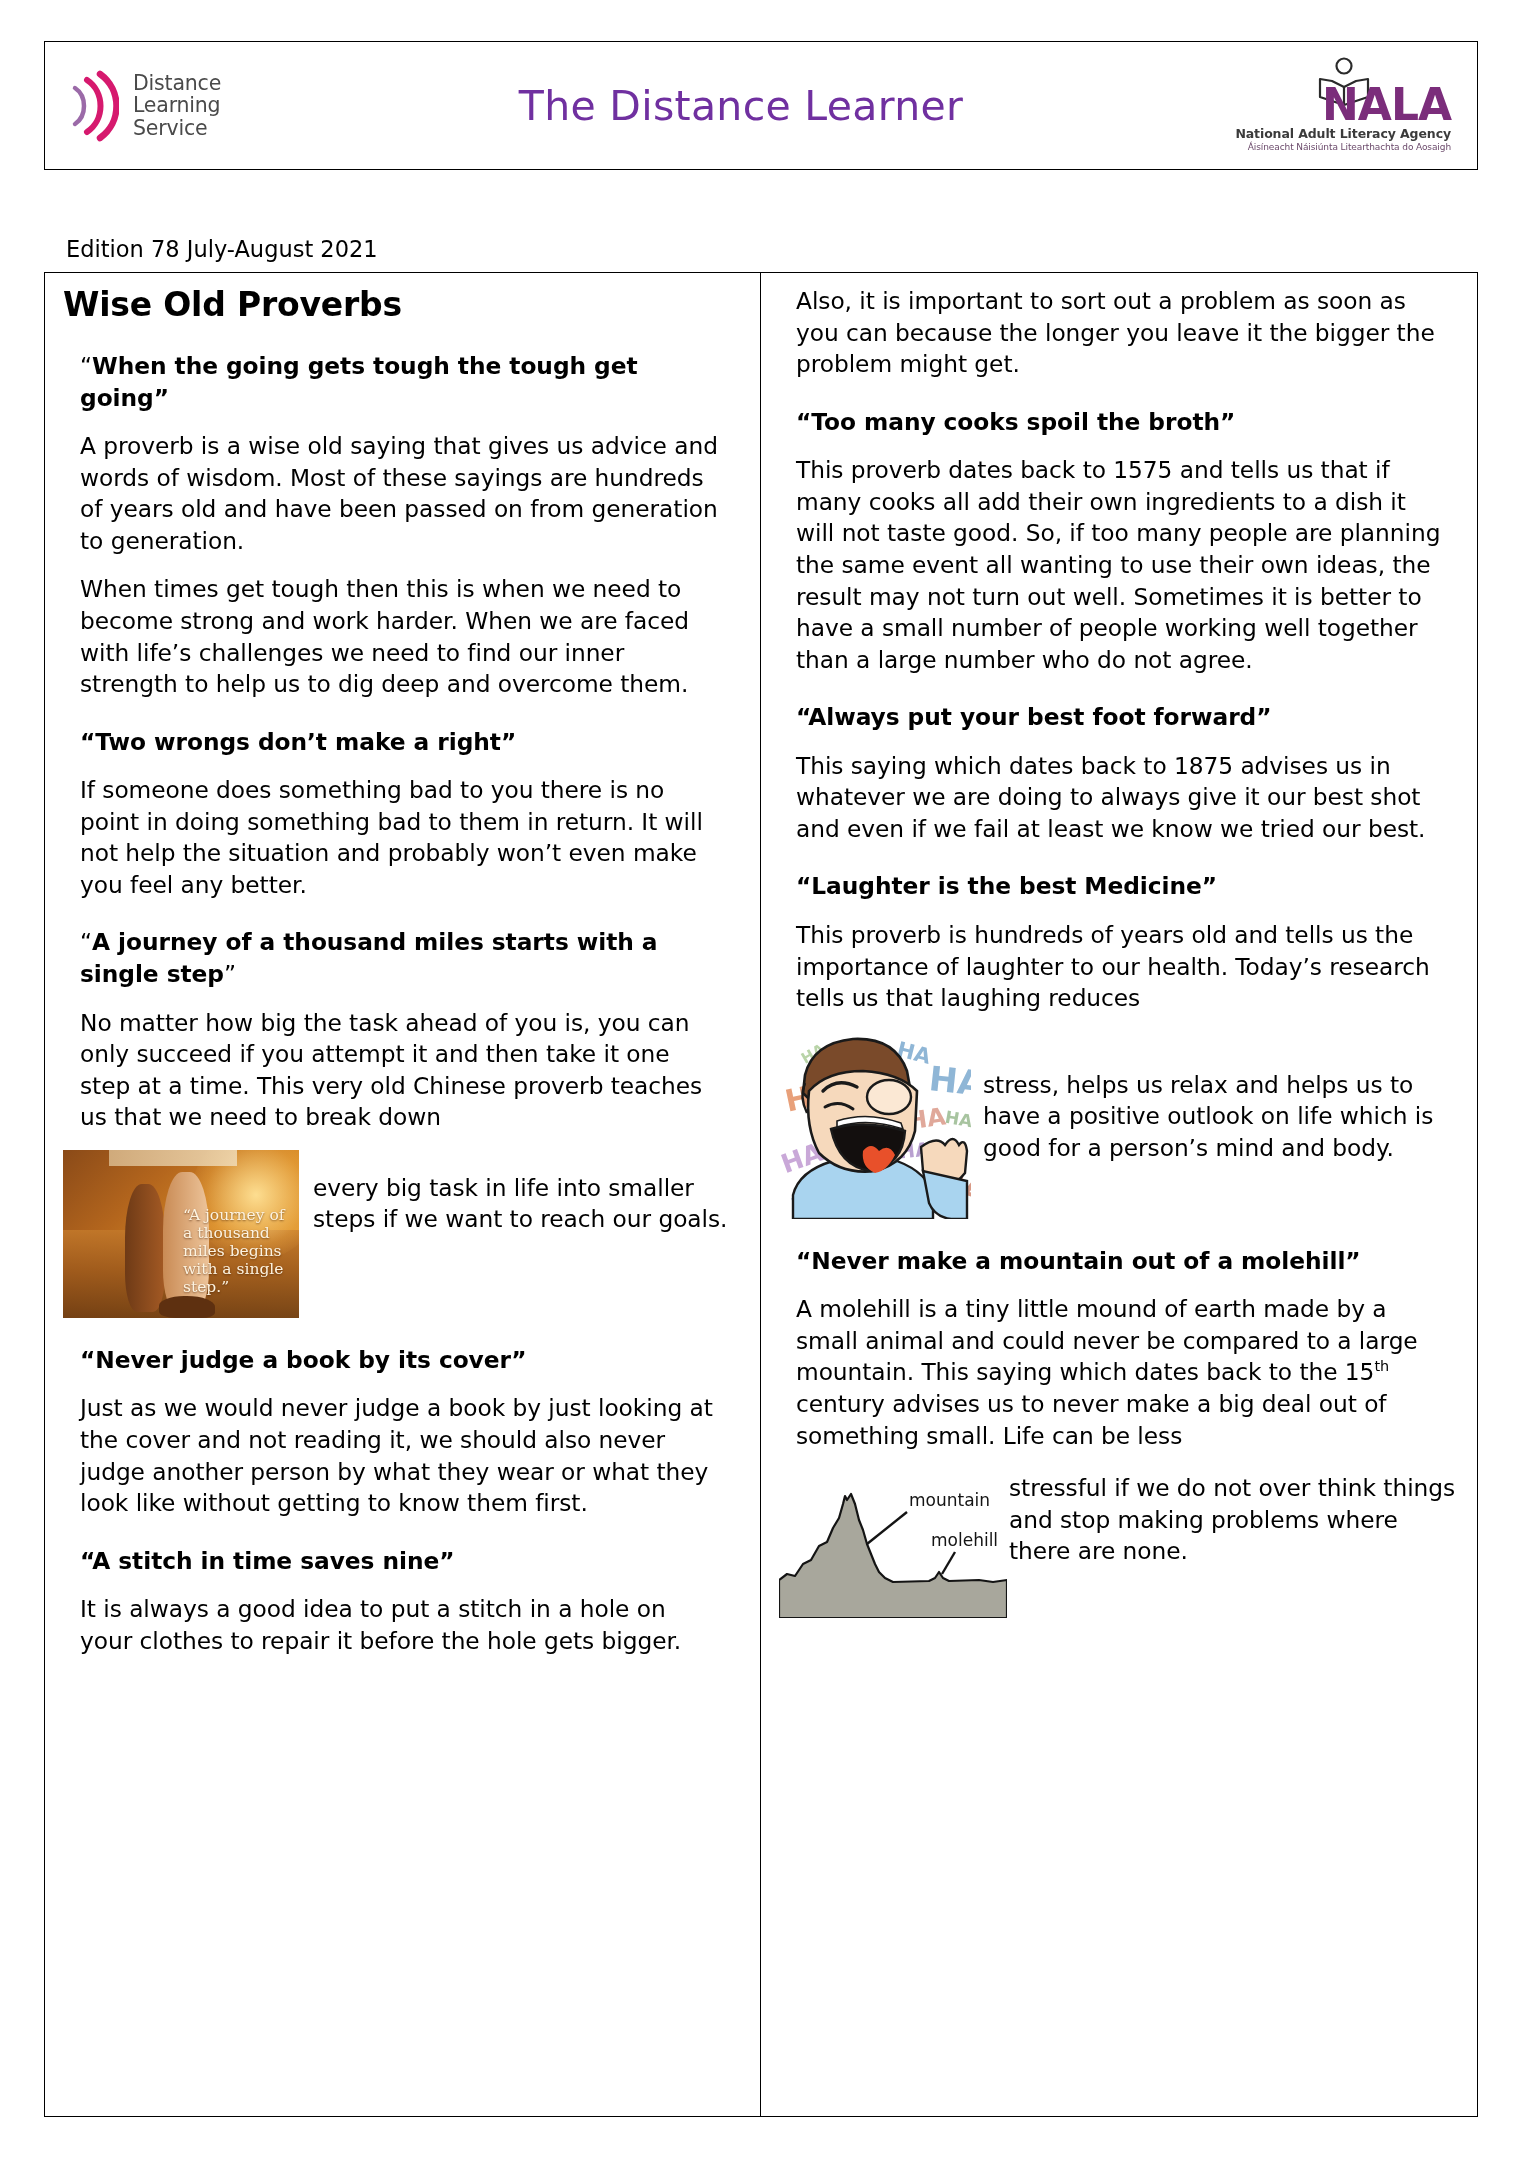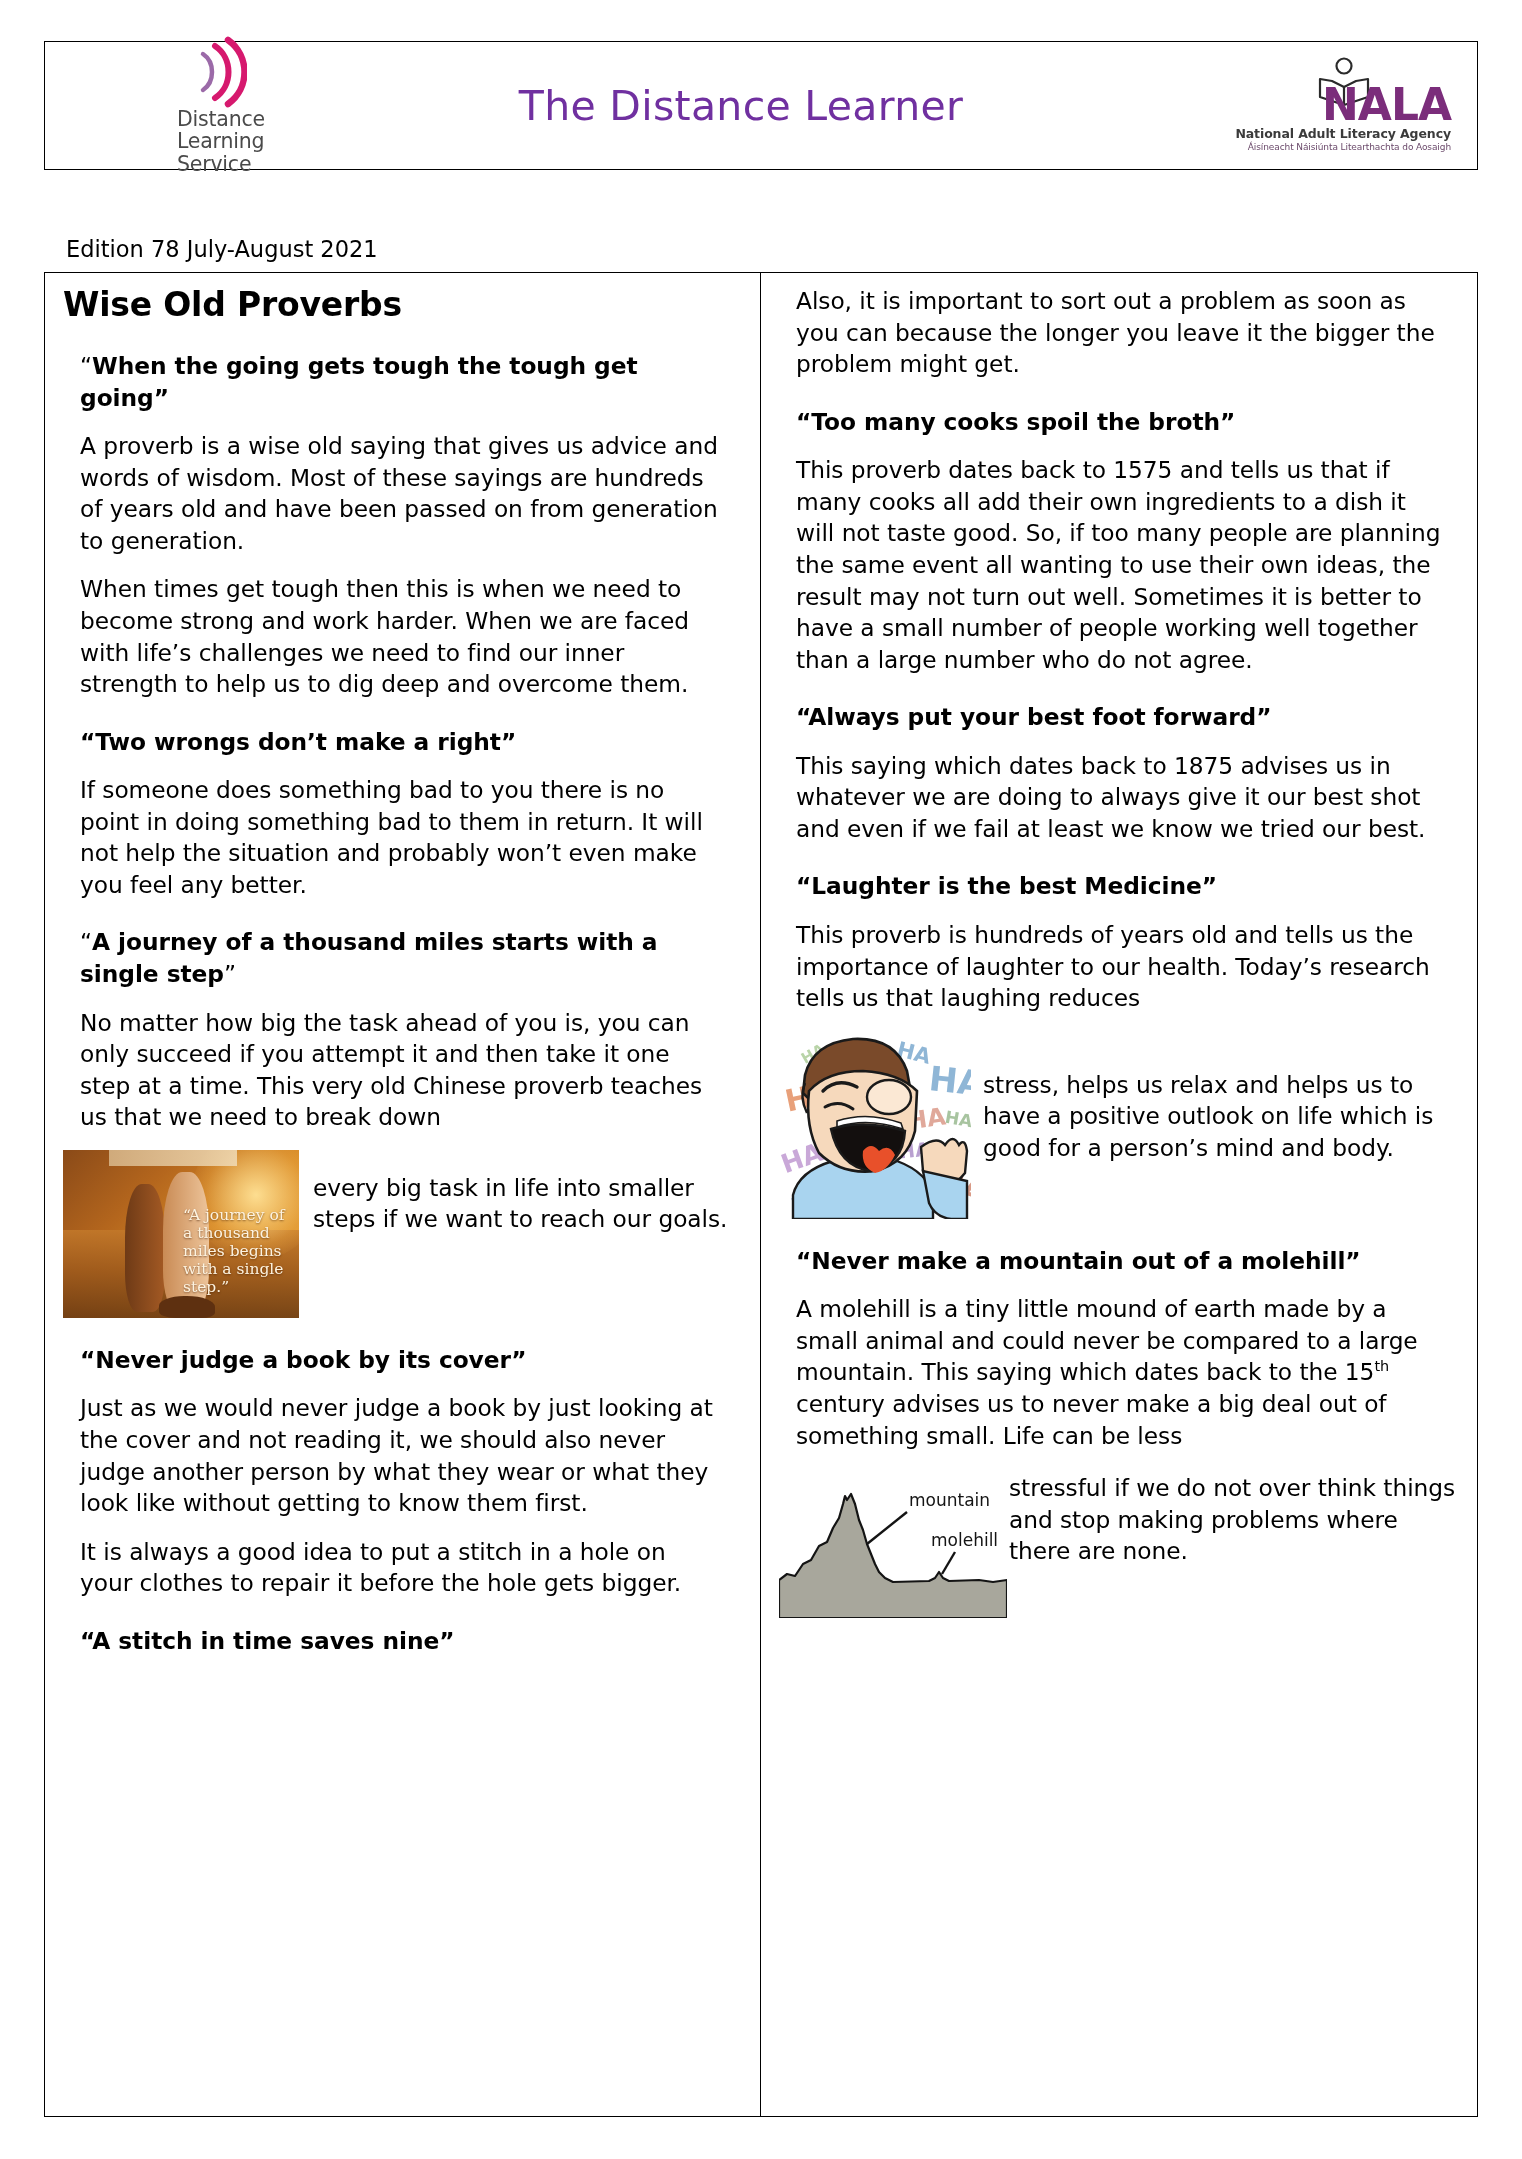--- a/index.html
+++ b/index.html
@@ -24,22 +24,21 @@
     border: 1.5px solid #000000;
     display: flex;
     align-items: center;
   }
 
   .dls-logo {
     width: 330px;
     display: flex;
     align-items: center;
     padding-left: 22px;
-    gap: 0;
-    flex-direction: column;
+    gap: 14px;
   }
   .dls-arcs {
     width: 52px;
     height: 72px;
     flex: 0 0 auto;
   }
   .dls-words {
     font-family: "DejaVu Sans", "Liberation Sans", sans-serif;
     font-size: 20.5px;
     line-height: 1.08;
@@ -303,22 +302,22 @@
         <div class="leg b"></div>
         <div class="foot"></div>
         <div class="journey-quote">“A journey of a thousand miles begins with a single step.”</div>
       </div>
       <div class="journey-text">every big task in life into smaller steps if we want to reach our goals.</div>
     </div>
 
     <p class="body spaced ph">“Never judge a book by its cover”</p>
     <p class="body tight">Just as we would never judge a book by just looking at the cover and not reading it, we should also never judge another person by what they wear or what they look like without getting to know them first.</p>
 
+    <p class="body spaced ph">“A stitch in time saves nine”</p>
     <p class="body tight">It is always a good idea to put a stitch in a hole on your clothes to repair it before the hole gets bigger.</p>
-    <p class="body spaced ph">“A stitch in time saves nine”</p>
   </div>
 
   <div class="col col-right">
 
     <p class="body tight">Also, it is important to sort out a problem as soon as you can because the longer you leave it the bigger the problem might get.</p>
 
     <p class="body spaced ph">“Too many cooks spoil the broth”</p>
     <p class="body tight">This proverb dates back to 1575 and tells us that if many cooks all add their own ingredients to a dish it will not taste good. So, if too many people are planning the same event all wanting to use their own ideas, the result may not turn out well. Sometimes it is better to have a small number of people working well together than a large number who do not agree.</p>
 
     <p class="body spaced ph">“Always put your best foot forward”</p>

